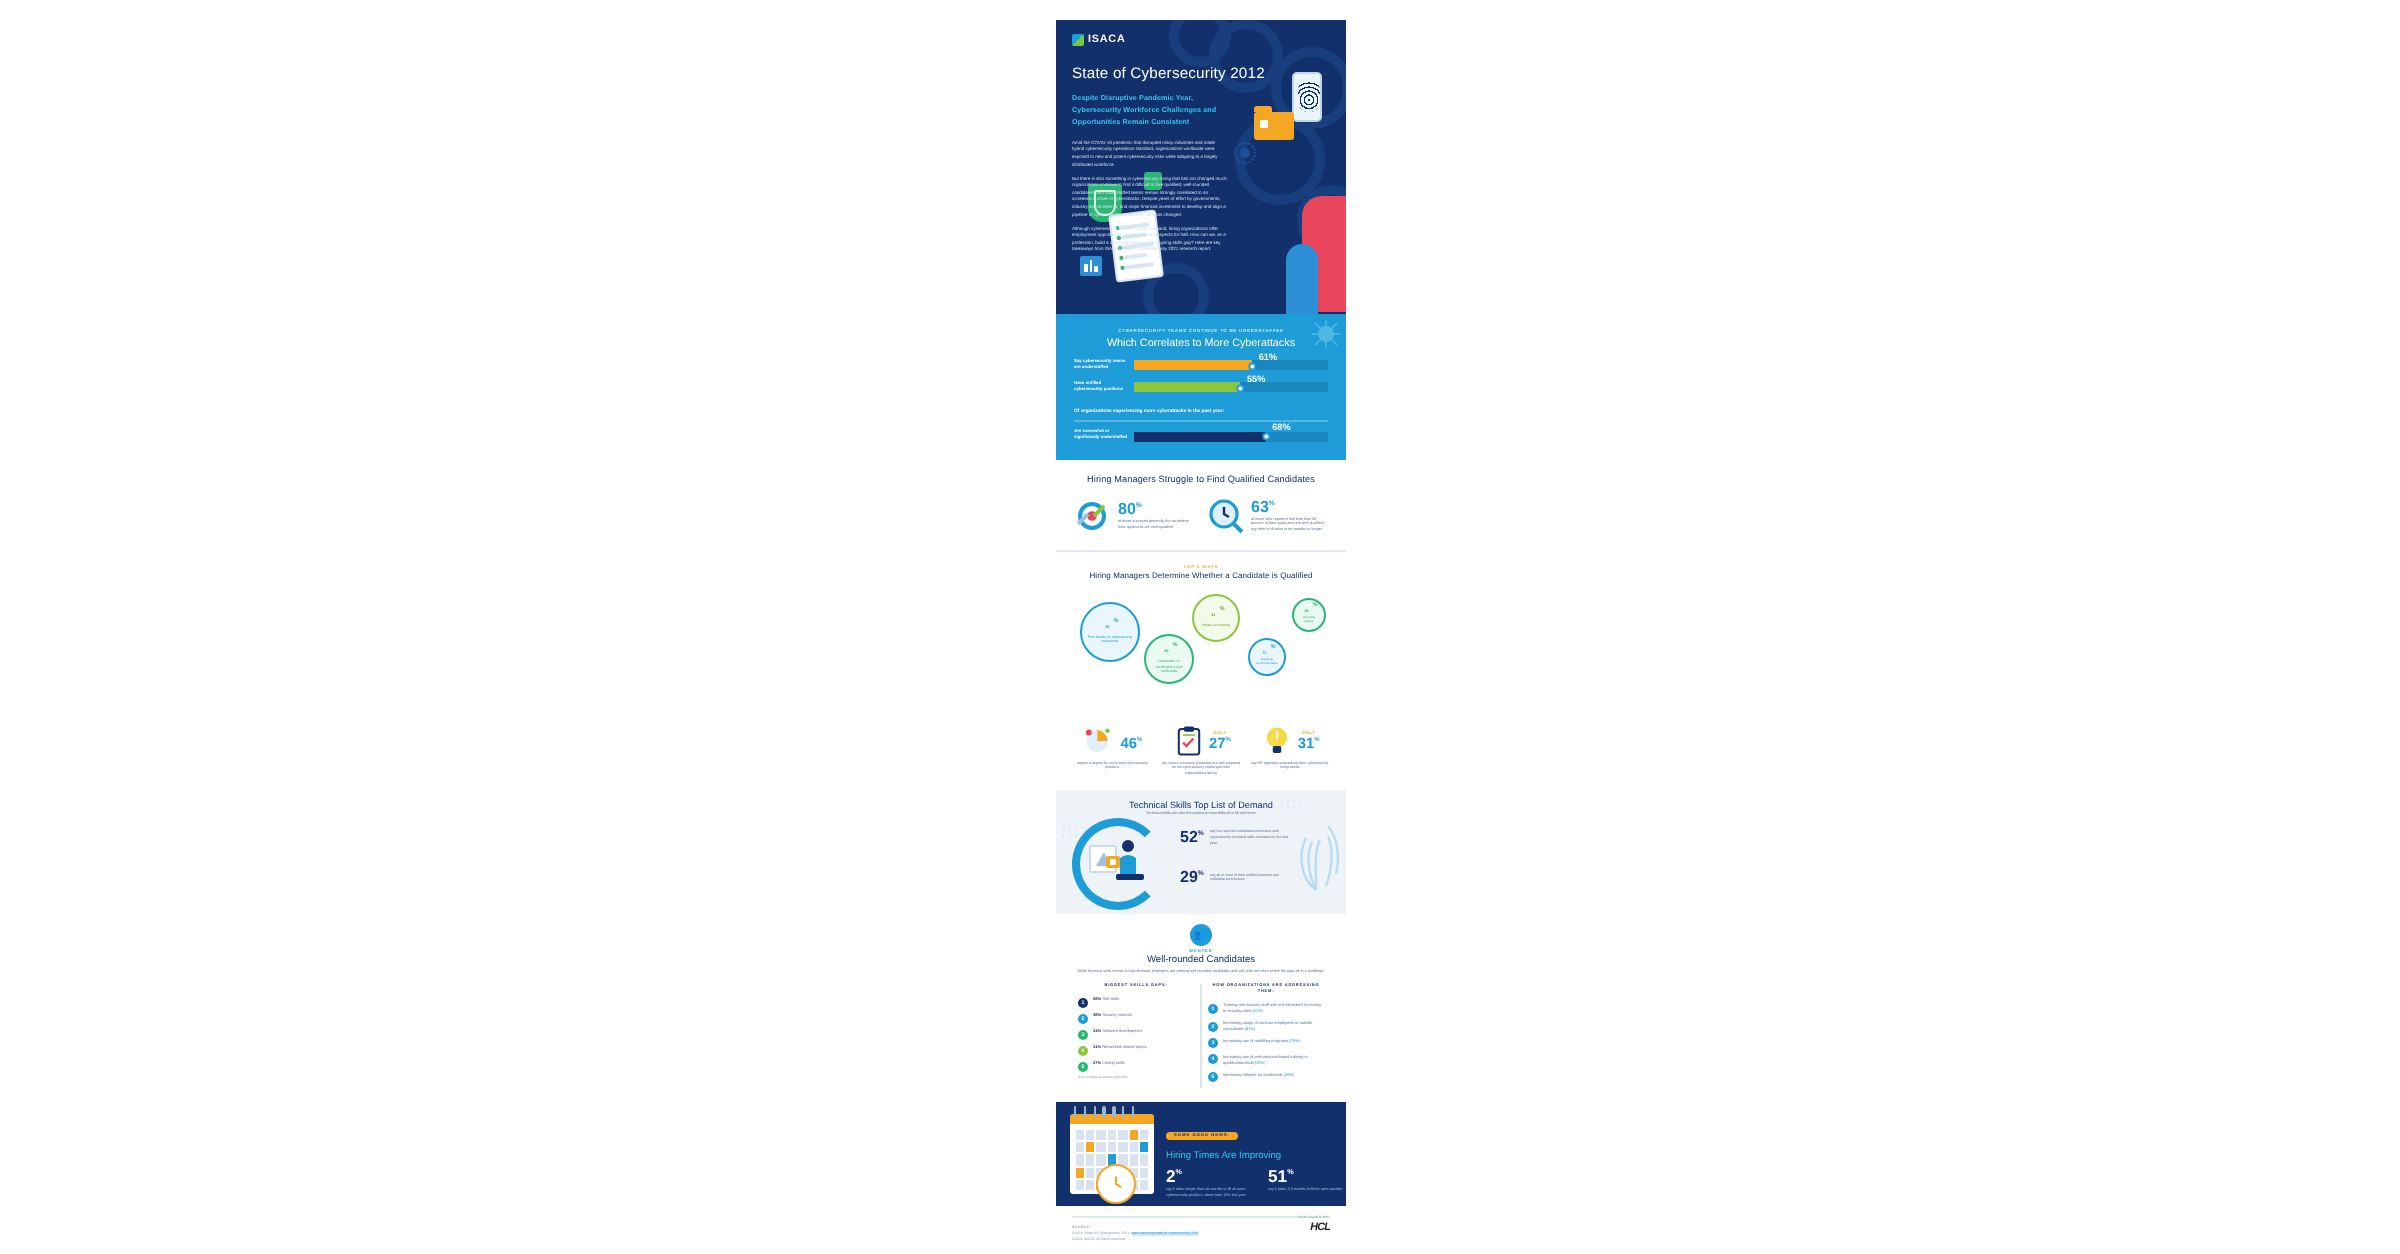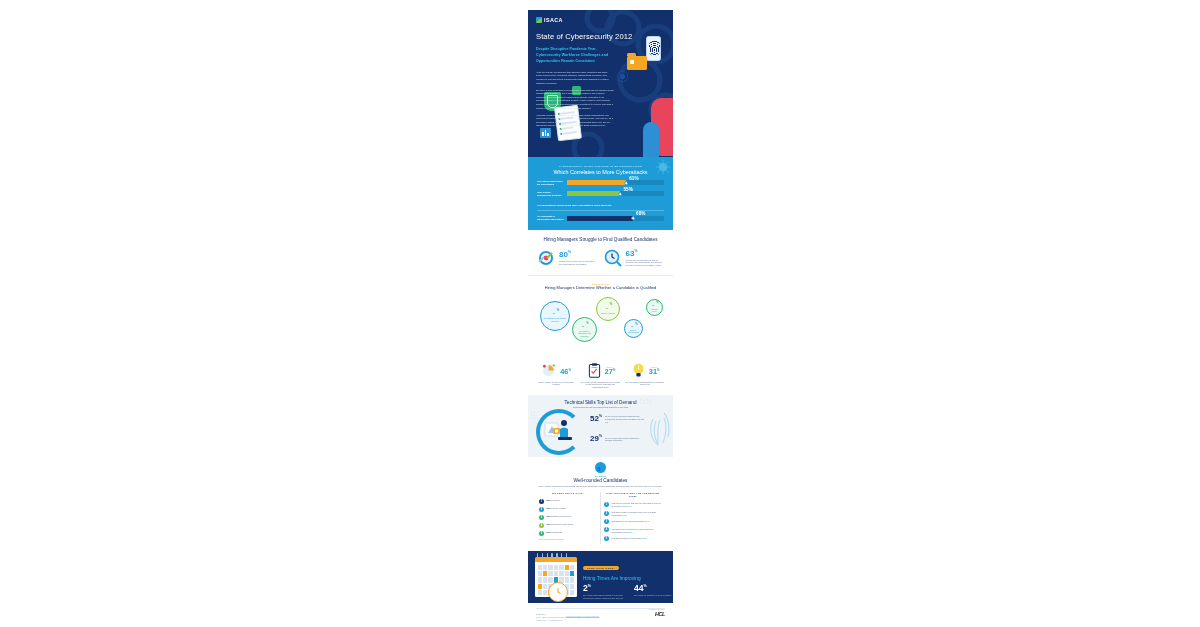--- a/index.html
+++ b/index.html
@@ -649,21 +649,21 @@
     </div>
     <div class="hire-right">
       <span class="hire-tag">SOME GOOD NEWS:</span>
       <div class="hire-title">Hiring Times Are Improving</div>
       <div class="hire-stats">
         <div>
           <div class="hire-num"><span>2</span><sup>%</sup></div>
           <div class="hire-txt">say it takes longer than six months to fill an open cybersecurity position—down from 26% last year</div>
         </div>
         <div>
-          <div class="hire-num"><span>44</span><sup>%</sup></div>
+          <div class="hire-num"><span>51</span><sup>%</sup></div>
           <div class="hire-txt">say it takes 3-5 months to fill an open position</div>
         </div>
       </div>
     </div>
   </div>
 
   <div class="footer">
     <div class="f-rule"></div>
     <div class="f-lbl">SOURCE:</div>
     <div class="f-src">

